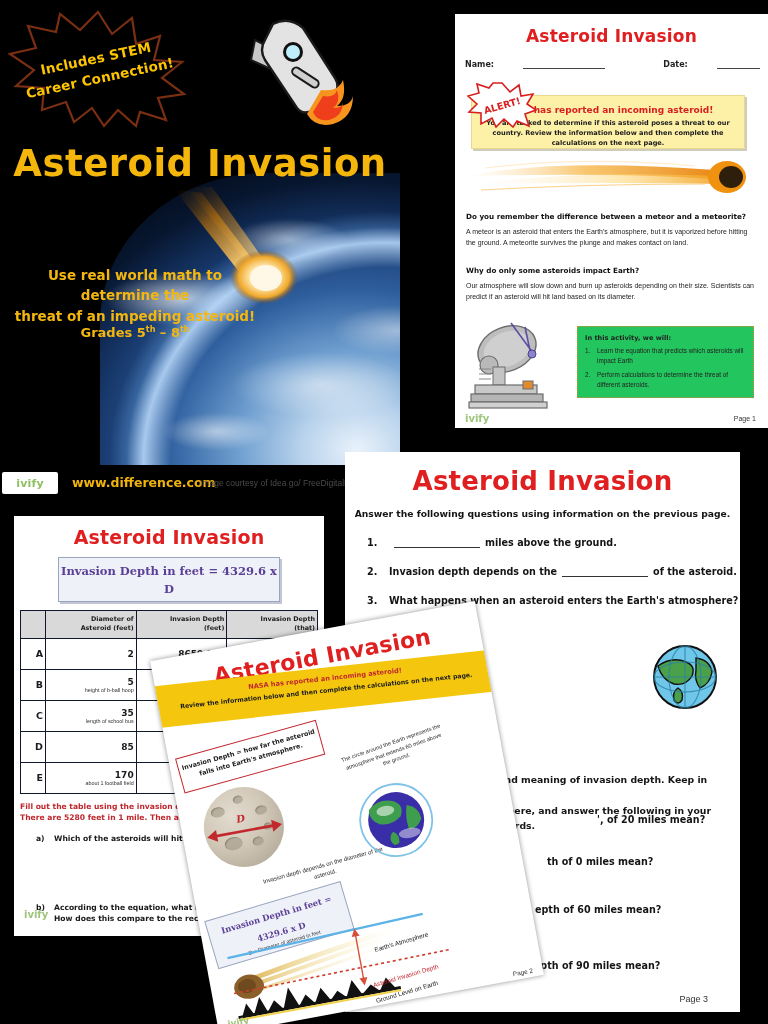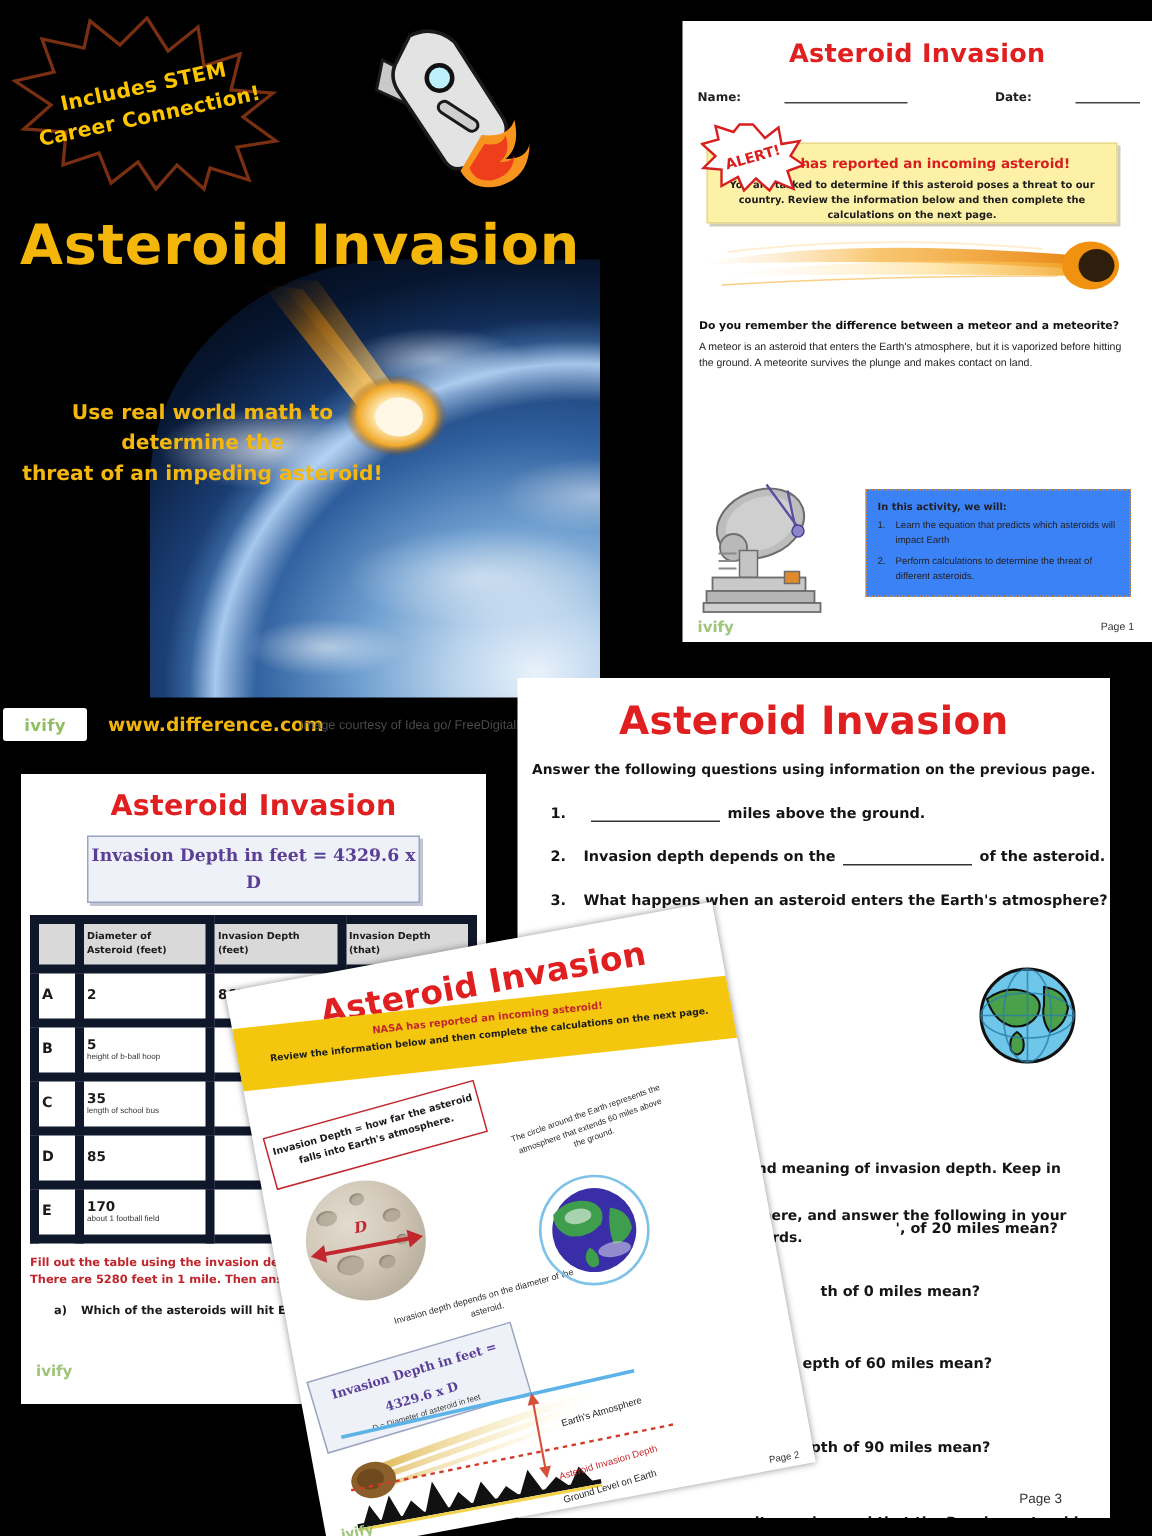--- a/index.html
+++ b/index.html
@@ -100,21 +100,21 @@
     position:absolute;left:0;top:0;width:70px;height:46px;display:flex;align-items:center;justify-content:center;
     transform:rotate(-16deg);color:#d81f1f;font-family:"DejaVu Sans", sans-serif;font-weight:700;font-size:9.5px;
   }
   .comet-strip{position:absolute;left:10px;top:140px;width:290px;height:45px;}
   #page1 .q{font-family:"DejaVu Sans", sans-serif;font-weight:700;font-size:7.2px;color:#111;}
   #page1 .a{font-family:"Liberation Sans", sans-serif;font-size:7px;color:#232323;line-height:1.62;}
   #page1 .sec1{position:absolute;left:11px;top:198px;width:292px;}
   #page1 .sec2{position:absolute;left:11px;top:252px;width:292px;}
   .dish{position:absolute;left:12px;top:305px;width:82px;height:92px;}
   .dotbox{
-    position:absolute;left:122px;top:312px;width:175px;height:70px;background:#3b82f6;
+    position:absolute;left:122px;top:312px;width:175px;height:70px;background:#22c55e;
     border:1px dotted #e08a2e;
   }
   .dotbox .dh{font-family:"DejaVu Sans", sans-serif;font-weight:700;font-size:6.6px;margin:7px 0 4px 7px;}
   .dotbox .di{display:flex;font-family:"Liberation Sans", sans-serif;font-size:6.4px;line-height:1.5;
     margin:0 8px 5px 7px;}
   .dotbox .di b{font-weight:400;width:12px;flex:none;}
   .pfooter{position:absolute;left:0;bottom:4px;width:100%;}
   .pfoot-viv{position:absolute;left:10px;bottom:0;font-family:"DejaVu Sans", sans-serif;font-size:10px;color:#9ec57b;font-weight:700;}
   .pfoot-num{position:absolute;right:12px;bottom:2px;font-family:"Liberation Sans", sans-serif;font-size:7px;color:#333;}
 
@@ -141,21 +141,21 @@
 
   
   #page4{left:14px;top:516px;width:310px;height:420px;}
   #page4 .wtitle{font-size:19px;margin-top:10px;}
   .eqbox{
     margin:9px auto 0 auto;width:220px;background:#eef1f8;border:1px solid #9aa5c0;
     box-shadow:2px 2px 0 rgba(80,90,130,.35);text-align:center;padding:3px 0 4px 0;
   }
   .eqbox span{font-family:"DejaVu Serif", serif;font-weight:700;font-size:11.5px;color:#5b3f96;}
   table.tbl{border-collapse:collapse;margin:8px 0 0 6px;width:298px;table-layout:fixed;}
-  table.tbl th,table.tbl td{border:6px solid #0f172a;text-align:left;color:#1b1b1b;}
+  table.tbl th,table.tbl td{border:1px solid #0f172a;text-align:right;color:#1b1b1b;}
   table.tbl th{background:#d9d9d9;font-family:"DejaVu Sans", sans-serif;font-weight:700;font-size:6.4px;
     line-height:1.45;padding:4px 2px;}
   table.tbl td{font-family:"DejaVu Sans", sans-serif;font-weight:700;font-size:9px;padding:6px 2px;height:18px;}
   table.tbl td.rl{width:18px;font-size:9.5px;}
   table.tbl td .note{display:block;font-size:5.4px;font-weight:400;font-family:"Liberation Sans", sans-serif;color:#333;}
   #page4 .instr{
     margin:7px 0 0 6px;width:300px;font-family:"DejaVu Sans", sans-serif;font-weight:700;font-size:7.6px;
     line-height:1.45;color:#c0272d;
   }
   #page4 .sub{display:flex;margin:10px 0 0 22px;font-family:"DejaVu Sans", sans-serif;font-weight:700;
@@ -261,20 +261,23 @@
       <rect x="52" y="52" width="30" height="8" rx="4" transform="rotate(33 52 52)" fill="#cfcfcf" stroke="#1a1a1a" stroke-width="2"></rect>
       <path d="M78 76 Q96 78 100 66 Q104 84 94 92 Q108 92 110 82 Q110 104 90 110 Q72 114 64 100 Z" fill="#f7941e"></path>
       <path d="M80 82 Q92 84 94 76 Q98 88 90 94 Q100 94 100 88 Q100 102 86 106 Q74 108 70 98 Z" fill="#ef3e1c"></path>
     </svg>
 
     <div class="cover-title">Asteroid Invasion</div>
     <div class="cover-sub">
       <div>Use real world math to determine the</div>
       <div>threat of an impeding asteroid!</div>
     </div>
+    <div class="cover-grades">
+      <span>Grades 5</span><sup>th</sup><span> – 8</span><sup>th</sup>
+    </div>
   </div>
 
   <div class="cover-footer">
     <div class="vivify-chip">
       <span class="vivify-mark">ivify</span>
     </div>
     <div class="cover-url">www.difference.com</div>
     <div class="cover-credit">Image courtesy of Idea go/ FreeDigitalPh</div>
   </div>
 
@@ -317,20 +320,24 @@
       <path d="M8 30 Q110 16 252 22 Q262 24 256 30 Q150 28 8 30 Z" fill="url(#ct2)"></path>
       <path d="M20 14 Q120 2 230 12" stroke="#ffe9c2" stroke-width="1.2" fill="none" opacity=".8"></path>
       <path d="M16 36 Q120 30 240 30" stroke="#f9c468" stroke-width="1" fill="none" opacity=".8"></path>
       <ellipse cx="262" cy="23" rx="19" ry="16" fill="#f0920f"></ellipse>
       <ellipse cx="266" cy="23" rx="12" ry="11" fill="#2e1f0c"></ellipse>
     </svg>
 
     <div class="sec1">
       <div class="q">Do you remember the difference between a meteor and a meteorite?</div>
       <div class="a" style="margin-top:5px;">A meteor is an asteroid that enters the Earth's atmosphere, but it is vaporized before hitting the ground. A meteorite survives the plunge and makes contact on land.</div>
+    </div>
+    <div class="sec2">
+      <div class="q">Why do only some asteroids impact Earth?</div>
+      <div class="a" style="margin-top:5px;">Our atmosphere will slow down and burn up asteroids depending on their size. Scientists can predict if an asteroid will hit land based on its diameter.</div>
     </div>
 
     <svg class="dish" viewBox="0 0 82 92">
       <ellipse cx="40" cy="30" rx="30" ry="22" transform="rotate(-22 40 30)" fill="#bdbdbd" stroke="#6d6d6d" stroke-width="1.4"></ellipse>
       <ellipse cx="40" cy="30" rx="24" ry="17" transform="rotate(-22 40 30)" fill="#cfcfcf"></ellipse>
       <path d="M58 8 L64 36 M44 4 L66 34" stroke="#5a4fa0" stroke-width="1.6" fill="none"></path>
       <circle cx="65" cy="35" r="4" fill="#8c84c9" stroke="#4b3f96" stroke-width="1"></circle>
       <circle cx="22" cy="46" r="9" fill="#b9b9b9" stroke="#6d6d6d" stroke-width="1.2"></circle>
       <rect x="26" y="48" width="12" height="18" fill="#c4c4c4" stroke="#6d6d6d" stroke-width="1"></rect>
       <rect x="8" y="66" width="62" height="9" fill="#c9c9c9" stroke="#6d6d6d" stroke-width="1.2"></rect>

